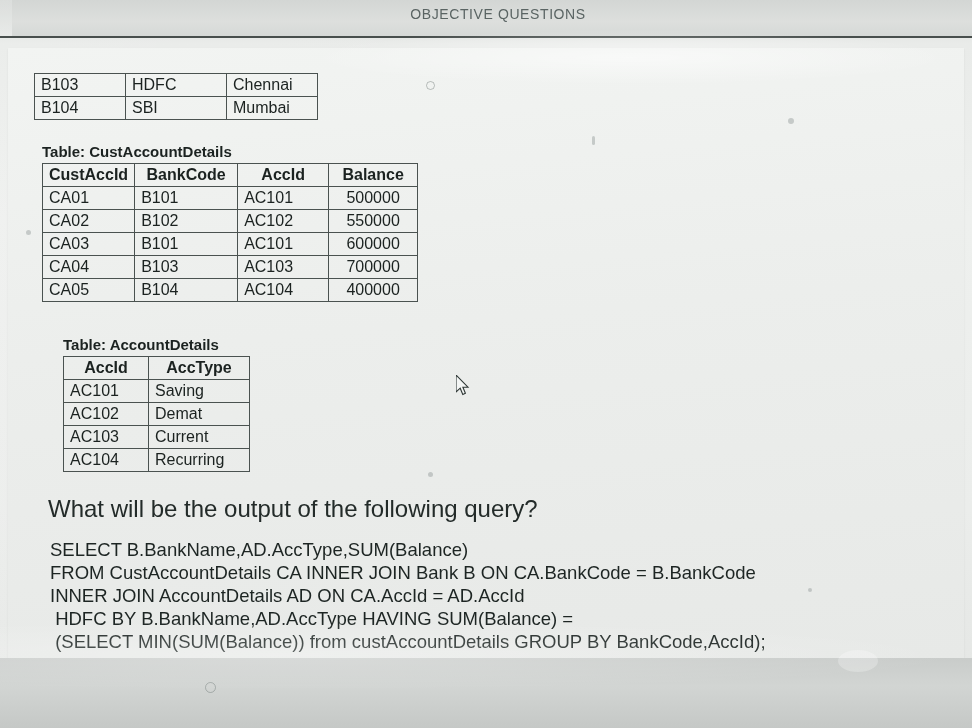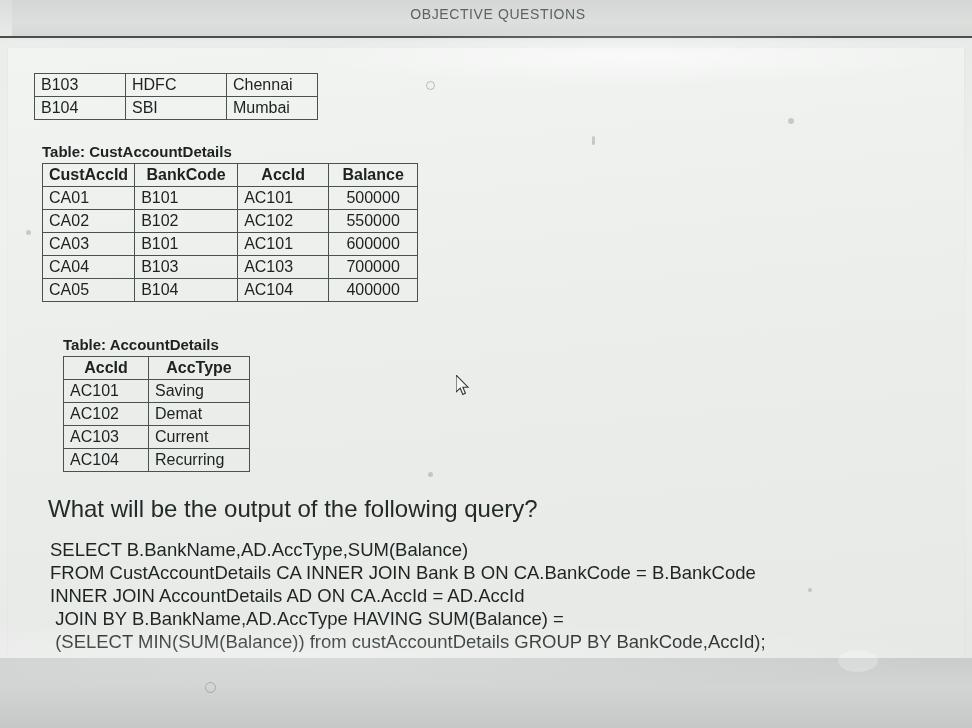--- a/index.html
+++ b/index.html
@@ -246,21 +246,21 @@
           </tr>
         </tbody>
       </table>
     </div>
 
     <div id="question">What will be the output of the following query?</div>
 
     <div id="query"><span>SELECT B.BankName,AD.AccType,SUM(Balance)</span>
 <span>FROM CustAccountDetails CA INNER JOIN Bank B ON CA.BankCode = B.BankCode</span>
 <span>INNER JOIN AccountDetails AD ON CA.AccId = AD.AccId</span>
-<span> JOIN BY B.BankName,AD.AccType HAVING SUM(Balance) =</span>
+<span> HDFC BY B.BankName,AD.AccType HAVING SUM(Balance) =</span>
 <span> (SELECT MIN(SUM(Balance)) from custAccountDetails GROUP BY BankCode,AccId);</span></div>
 
     <div class="speck" style="left:418px; top:33px; width:7px; height:7px; background:none; border:1px solid rgba(110,120,118,0.45);"></div>
     <div class="speck" style="left:584px; top:88px; width:3px; height:9px; border-radius:2px;"></div>
     <div class="speck" style="left:780px; top:70px; width:6px; height:6px;"></div>
     <div class="speck" style="left:18px; top:182px; width:5px; height:5px;"></div>
     <div class="speck" style="left:420px; top:424px; width:5px; height:5px;"></div>
     <div class="speck" style="left:800px; top:540px; width:4px; height:4px;"></div>
   </div>
 

